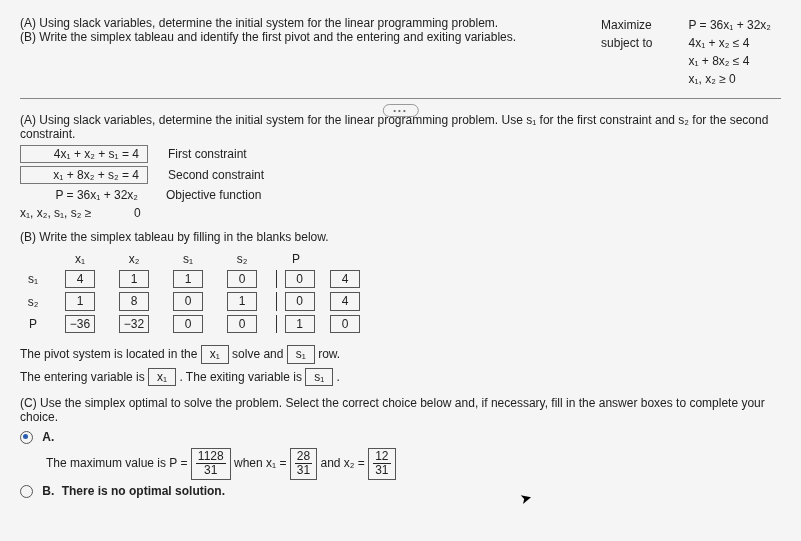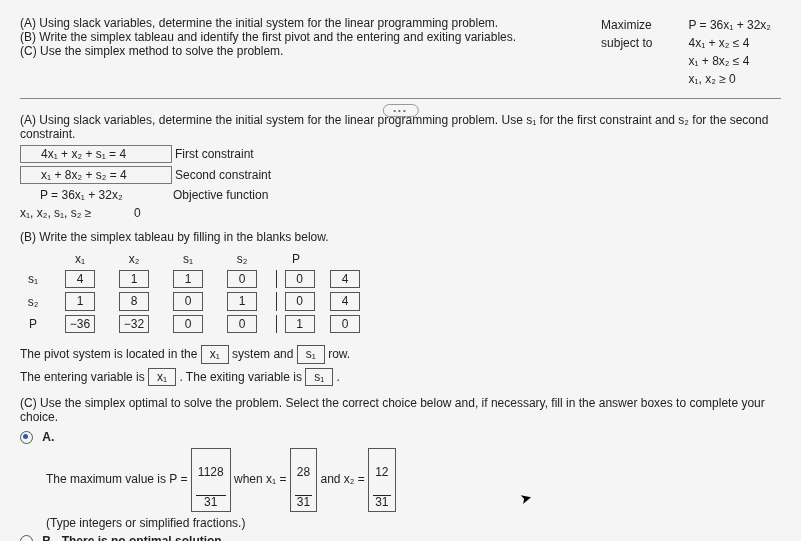--- a/index.html
+++ b/index.html
@@ -26,44 +26,45 @@
     border-radius: 10px;
     padding: 1px 10px;
     font-size: 8px;
     letter-spacing: 2px;
     color: #666;
   }
   .section { margin-bottom: 10px; }
   .eqrow { display: flex; align-items: center; margin: 3px 0; }
   .eqbox {
     border: 1px solid #777;
-    padding: 1px 20px;
-    margin-right: 3px;
+    padding: 1px 8px;
+    margin-right: 20px;
     min-width: 90px;
     display: inline-block;
+    text-align: right;
   }
   .widebox { min-width: 110px; }
   .answerbox {
     border: 1px solid #555;
     padding: 1px 4px;
     display: inline-block;
     text-align: center;
     min-width: 18px;
     line-height: 1.2;
   }
   .frac {
     display: inline-flex;
     flex-direction: column;
     align-items: center;
     vertical-align: middle;
     border: 1px solid #555;
     padding: 1px 4px;
     line-height: 1.1;
   }
-  .frac .n { border-bottom: 1px solid #222; padding: 16px 2px; }
+  .frac .n { border-bottom: 1px solid #222; padding: 0 2px; }
   .tableau-wrap { display: inline-block; margin: 4px 0 8px 0; }
   .tableau {
     display: grid;
     grid-template-columns: 26px repeat(5, 40px) 30px;
     row-gap: 4px;
     column-gap: 14px;
     align-items: center;
   }
   .th, .rh { text-align: center; font-size: 12px; }
   .cell { text-align: center; }
@@ -85,21 +86,20 @@
   .line { margin: 4px 0; }
   .indent { margin-left: 26px; }
 </style>
 </head>
 <body>
 
 <div class="top-row">
   <div class="left-instructions">
     <div>(A) Using slack variables, determine the initial system for the linear programming problem.</div>
     <div>(B) Write the simplex tableau and identify the first pivot and the entering and exiting variables.</div>
-    <div>(C) Use the simplex method to solve the problem.</div>
   </div>
   <div class="right-block">
     <div>
       <div>Maximize</div>
       <div>subject to</div>
     </div>
     <div>
       <div>P = 36x₁ + 32x₂</div>
       <div>4x₁ + x₂ ≤ 4</div>
       <div>x₁ + 8x₂ ≤ 4</div>
@@ -168,21 +168,21 @@
       <div class="cell"><span class="answerbox">0</span></div>
       <div class="cell"><span class="answerbox">0</span></div>
       <div class="cell aug-border-left"><span class="answerbox">1</span></div>
       <div class="cell"><span class="answerbox">0</span></div>
     </div>
   </div>
 
   <div class="line">
     <span>The pivot system is located in the </span>
     <span class="answerbox">x₁</span>
-    <span> system and </span>
+    <span> solve and </span>
     <span class="answerbox">s₁</span>
     <span> row.</span>
   </div>
 
   <div class="line">
     <span>The entering variable is </span>
     <span class="answerbox">x₁</span>
     <span>. The exiting variable is </span>
     <span class="answerbox">s₁</span>
     <span>.</span>
@@ -206,21 +206,20 @@
     <span class="frac">
       <span class="n">28</span>
       <span>31</span>
     </span>
     <span> and x₂ = </span>
     <span class="frac">
       <span class="n">12</span>
       <span>31</span>
     </span>
   </div>
-  <div class="line indent">(Type integers or simplified fractions.)</div>
 
   <div class="line">
     <span class="radio"></span>
     <b>B.</b>
     <span style="margin-left:4px;font-weight:bold;">There is no optimal solution.</span>
   </div>
 </div>
 
 <div class="cursor">➤</div>
 

